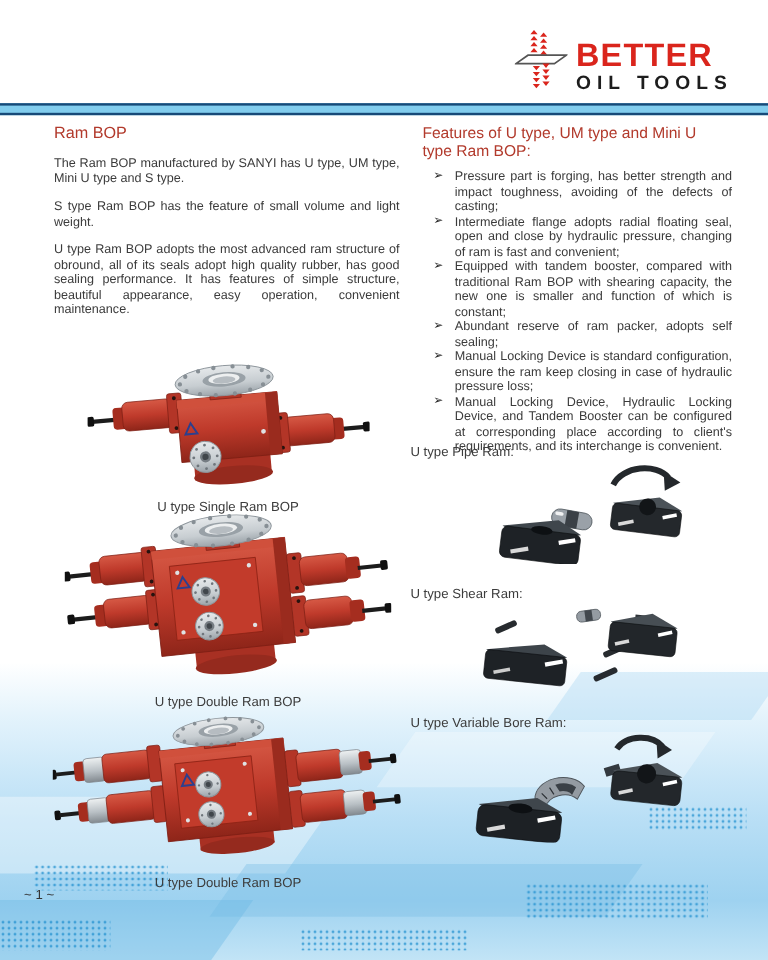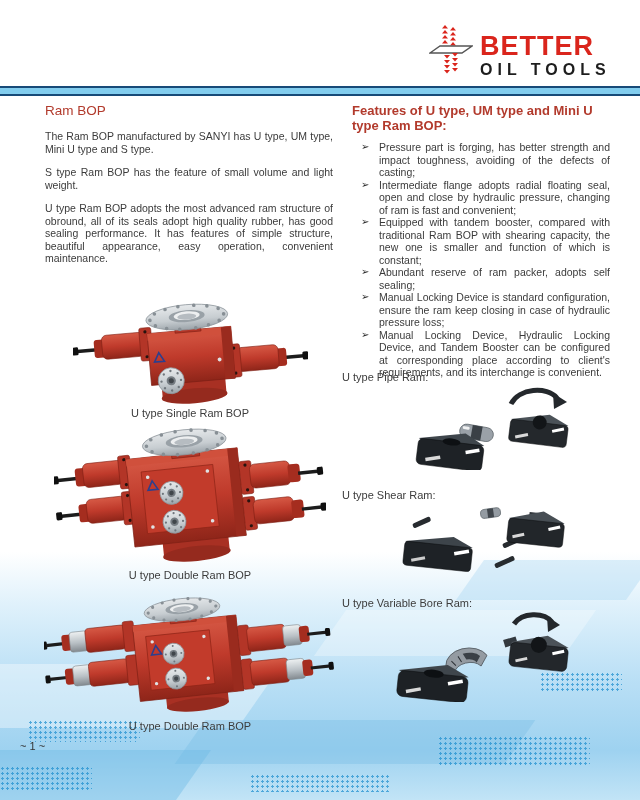--- a/index.html
+++ b/index.html
@@ -36,33 +36,33 @@
   .subbrand{font-size:16px;font-weight:700;color:#1d1d1d;letter-spacing:5px;margin-top:1px}
   .rule{position:absolute;left:0;top:86px;width:640px;height:10px;background:#82cdee;
     border-top:2px solid #174a78;border-bottom:2px solid #174a78}
 
   
   .col-left{position:absolute;left:45px;top:103px;width:288px}
   .col-left .title{font-size:13.5px;color:#b23a2c;font-weight:400;margin-bottom:12px}
   .col-left p{font-size:10.5px;line-height:12.5px;color:#3b3b3b;text-align:justify;margin-bottom:11px}
 
   .col-right{position:absolute;left:352px;top:103px;width:258px}
-  .col-right .title{font-size:13px;color:#b23a2c;font-weight:700;line-height:15px;margin-bottom:8px}
+  .col-right .title{font-size:13px;color:#b23a2c;font-weight:400;line-height:15px;margin-bottom:8px}
   .bullets{list-style:none}
   .bullets li{display:flex;font-size:10.5px;line-height:12.5px;color:#3b3b3b;padding-left:9px}
   .bullets .mk{flex:0 0 18px;font-size:10px;color:#2a2a2a}
   .bullets .tx{flex:1;text-align:justify}
 
   
   .figure{position:absolute;text-align:center;z-index:1}
   .fig1{left:45px;top:302px;width:290px}
   .fig2{left:42px;top:427px;width:296px}
   .fig3{left:35px;top:596px;width:310px}
   .figure svg{display:block;margin:0 auto}
-  .figure .cap{font-size:11px;color:#3c3c3c;line-height:13px;margin-top:2px}
+  .figure .cap{font-size:11px;color:#3c3c3c;line-height:13px;margin-top:12px}
 
   .ram-sec{position:absolute;z-index:1}
   .sec-pipe{left:342px;top:371px}
   .sec-shear{left:342px;top:489px}
   .sec-var{left:342px;top:597px}
   .ram-label{font-size:11px;color:#3c3c3c;margin-bottom:1px}
   .sec-pipe svg{margin-left:72px;display:block}
   .sec-shear svg{margin-left:52px;display:block}
   .sec-var svg{margin-left:50px;display:block}
 

